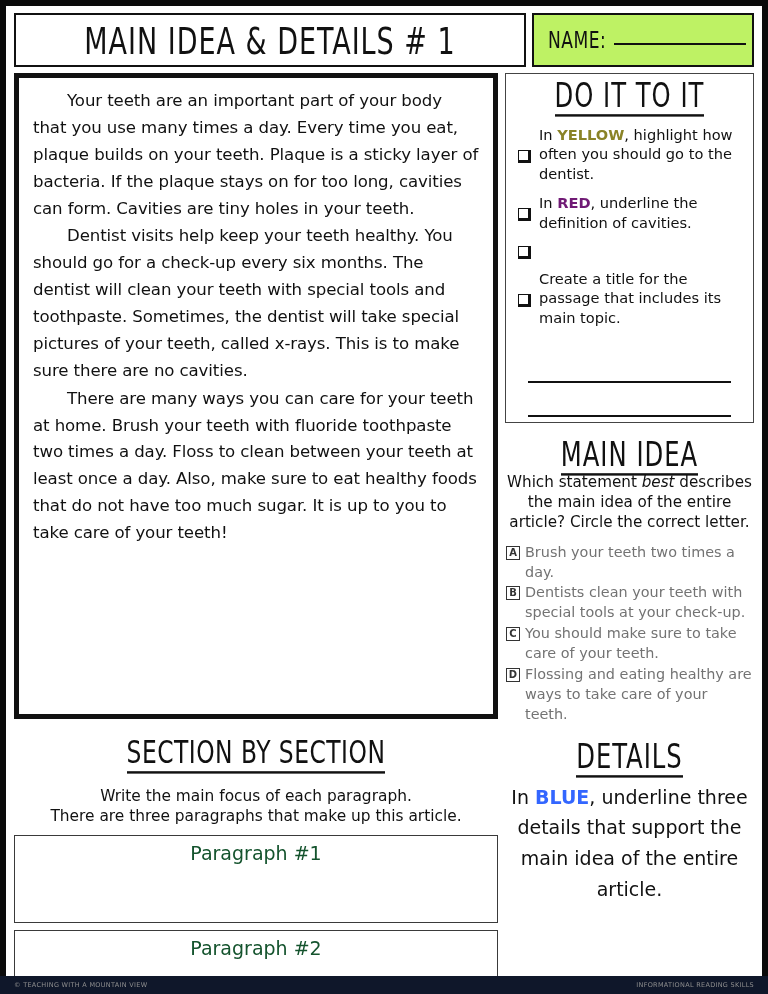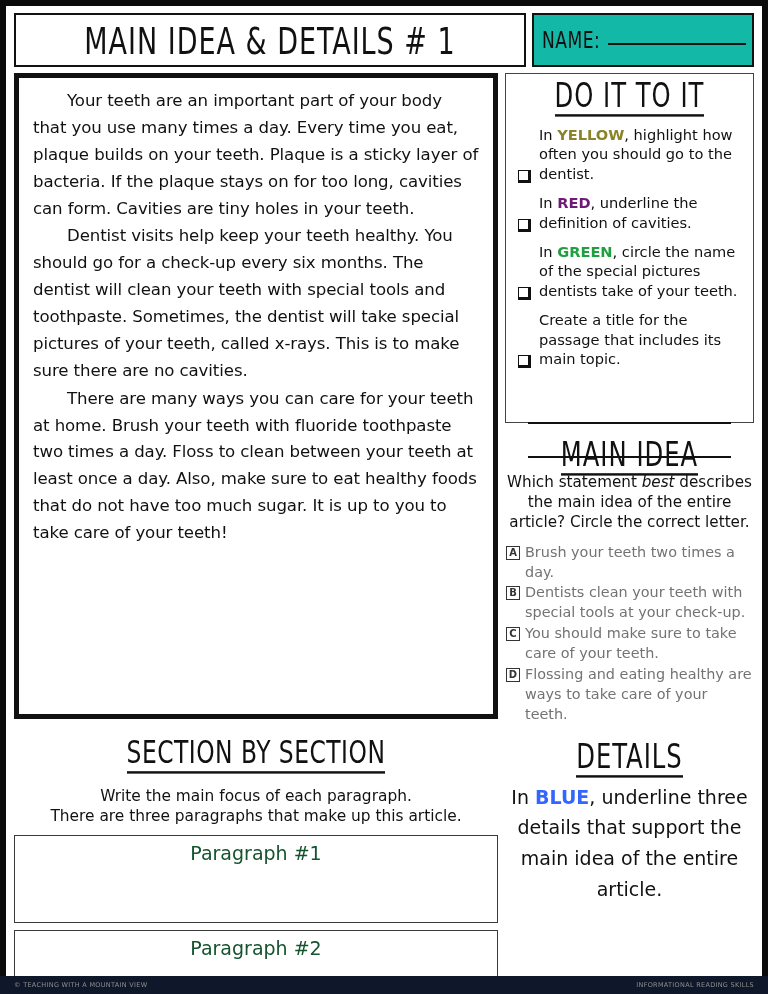--- a/index.html
+++ b/index.html
@@ -50,24 +50,24 @@
     font-size: 30px;
     letter-spacing: 1px;
     font-weight: 400;
     color: #111;
     transform: scaleY(1.25);
     white-space: nowrap;
   }
   .name-box {
     flex: 1 1 auto;
     border: 2px solid #111;
-    background: #14b8a6;
+    background: #bef264;
     display: flex;
     align-items: center;
-    padding-left: 8px;
+    padding-left: 14px;
   }
   .name-label {
     font-family: "DejaVu Sans Condensed", "Liberation Sans Narrow", "Liberation Sans", sans-serif;
     font-size: 19px;
     transform: scaleY(1.2);
     letter-spacing: 0.5px;
   }
   .name-rule {
     flex: 1 1 auto;
     border-bottom: 2px solid #111;
@@ -151,21 +151,21 @@
     padding-bottom: 0px;
   }
   .center { text-align: center; }
 
   .check-list {
     margin-top: 12px;
     padding: 0 2px 0 2px;
   }
   .check-item {
     display: flex;
-    align-items: flex-end;
+    align-items: center;
     margin-bottom: 3px;
     margin-top: 10px;
   }
   .checkbox {
     flex: 0 0 auto;
     width: 13px; height: 13px;
     border: 1.5px solid #111;
     border-right-width: 3px;
     border-bottom-width: 3px;
     background: #fff;
@@ -311,23 +311,20 @@
               </div>
             </div>
             <div class="check-item">
               <div class="checkbox"></div>
               <div class="check-text">
                 <span>In </span><span class="kw-red">RED</span><span>, underline the definition of cavities.</span>
               </div>
             </div>
             <div class="check-item">
               <div class="checkbox"></div>
-              <div class="check-text">
-                <span>In </span><span class="kw-green">GREEN</span><span>, circle the name of the special pictures dentists take of your teeth.</span>
-              </div>
             </div>
             <div class="check-item">
               <div class="checkbox"></div>
               <div class="check-text">
                 <span>Create a title for the passage that includes its main topic.</span>
               </div>
             </div>
           </div>
 
           <div class="write-line first"></div>

